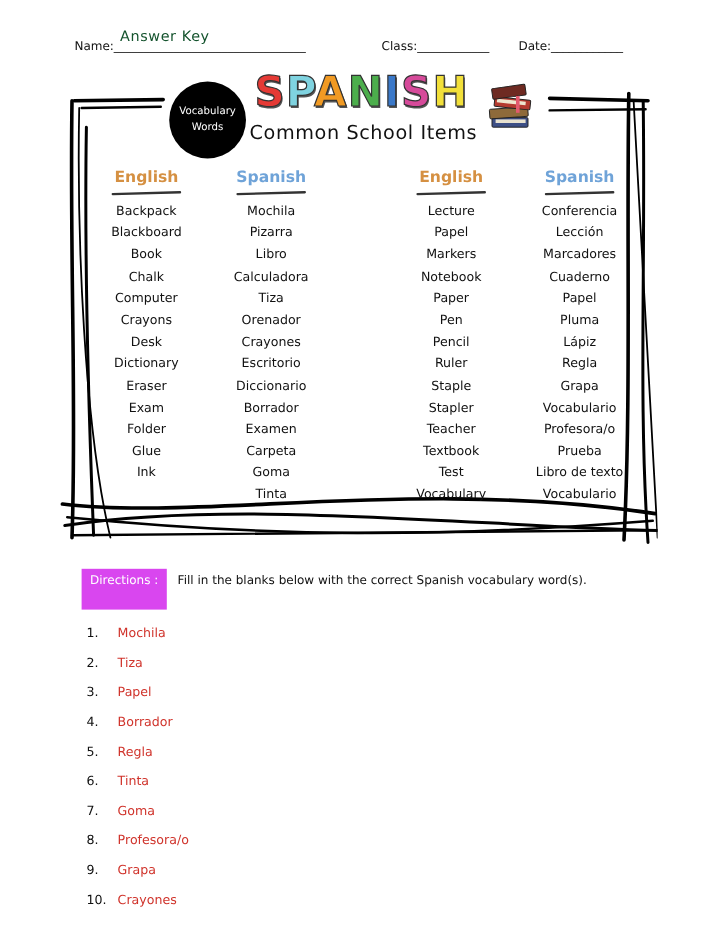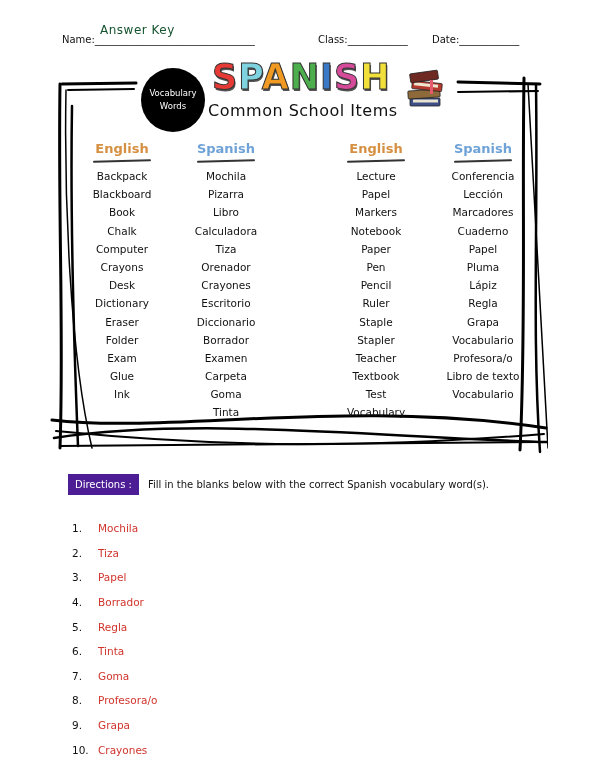--- a/index.html
+++ b/index.html
@@ -26,22 +26,22 @@
 
   .col { position: absolute; top: 138px; width: 120px; text-align: center; }
   .col-head { font-size: 13px; font-weight: bold; height: 22px; line-height: 22px; }
   .col-head.en { color: #d59042; }
   .col-head.es { color: #6fa3d8; }
   .head-underline { width: 58px; height: 2px; margin: 0 auto 5px auto; border-radius: 2px;
                     background: #333; transform: rotate(-1.5deg); }
   .word { font-size: 10.5px; height: 18.2px; line-height: 18.2px; color: #111; white-space: nowrap; }
 
   .directions { position: absolute; left: 68px; top: 474px; height: 21px; }
-  .dir-badge { position: absolute; left: 0; top: 0; background: #4c1d95; color: #fff;
-               font-size: 10px; padding: 0 7px; height: 21px; line-height: 21px; white-space: nowrap; }
+  .dir-badge { position: absolute; left: 0; top: 0; background: #d946ef; color: #fff;
+               font-size: 10px; padding: 0 7px; height: 34px; line-height: 21px; white-space: nowrap; }
   .dir-text { position: absolute; left: 80px; top: 0; line-height: 21px; font-size: 10px; white-space: nowrap; }
 
   .answers { position: absolute; left: 72px; top: 516px; }
   .answer-row { height: 24.6px; font-size: 10.5px; display: flex; align-items: center; }
   .answer-num { width: 26px; color: #111; }
   .answer-val { color: #d0342c; }
 </style>
 </head>
 <body>
 
@@ -94,22 +94,22 @@
   <div class="head-underline"></div>
   <div class="word">Backpack</div>
   <div class="word">Blackboard</div>
   <div class="word">Book</div>
   <div class="word">Chalk</div>
   <div class="word">Computer</div>
   <div class="word">Crayons</div>
   <div class="word">Desk</div>
   <div class="word">Dictionary</div>
   <div class="word">Eraser</div>
+  <div class="word">Exam</div>
   <div class="word">Folder</div>
-  <div class="word">Exam</div>
   <div class="word">Glue</div>
   <div class="word">Ink</div>
 </div>
 
 <div class="col" style="left:166px;">
   <div class="col-head es">Spanish</div>
   <div class="head-underline"></div>
   <div class="word">Mochila</div>
   <div class="word">Pizarra</div>
   <div class="word">Libro</div>
@@ -152,20 +152,21 @@
   <div class="word">Lección</div>
   <div class="word">Marcadores</div>
   <div class="word">Cuaderno</div>
   <div class="word">Papel</div>
   <div class="word">Pluma</div>
   <div class="word">Lápiz</div>
   <div class="word">Regla</div>
   <div class="word">Grapa</div>
   <div class="word">Vocabulario</div>
   <div class="word">Profesora/o</div>
+  <div class="word">Prueba</div>
   <div class="word">Libro de texto</div>
   <div class="word">Vocabulario</div>
 </div>
 
 <div class="directions">
   <div class="dir-badge">Directions :</div>
   <div class="dir-text">Fill in the blanks below with the correct Spanish vocabulary word(s).</div>
 </div>
 
 <div class="answers">

